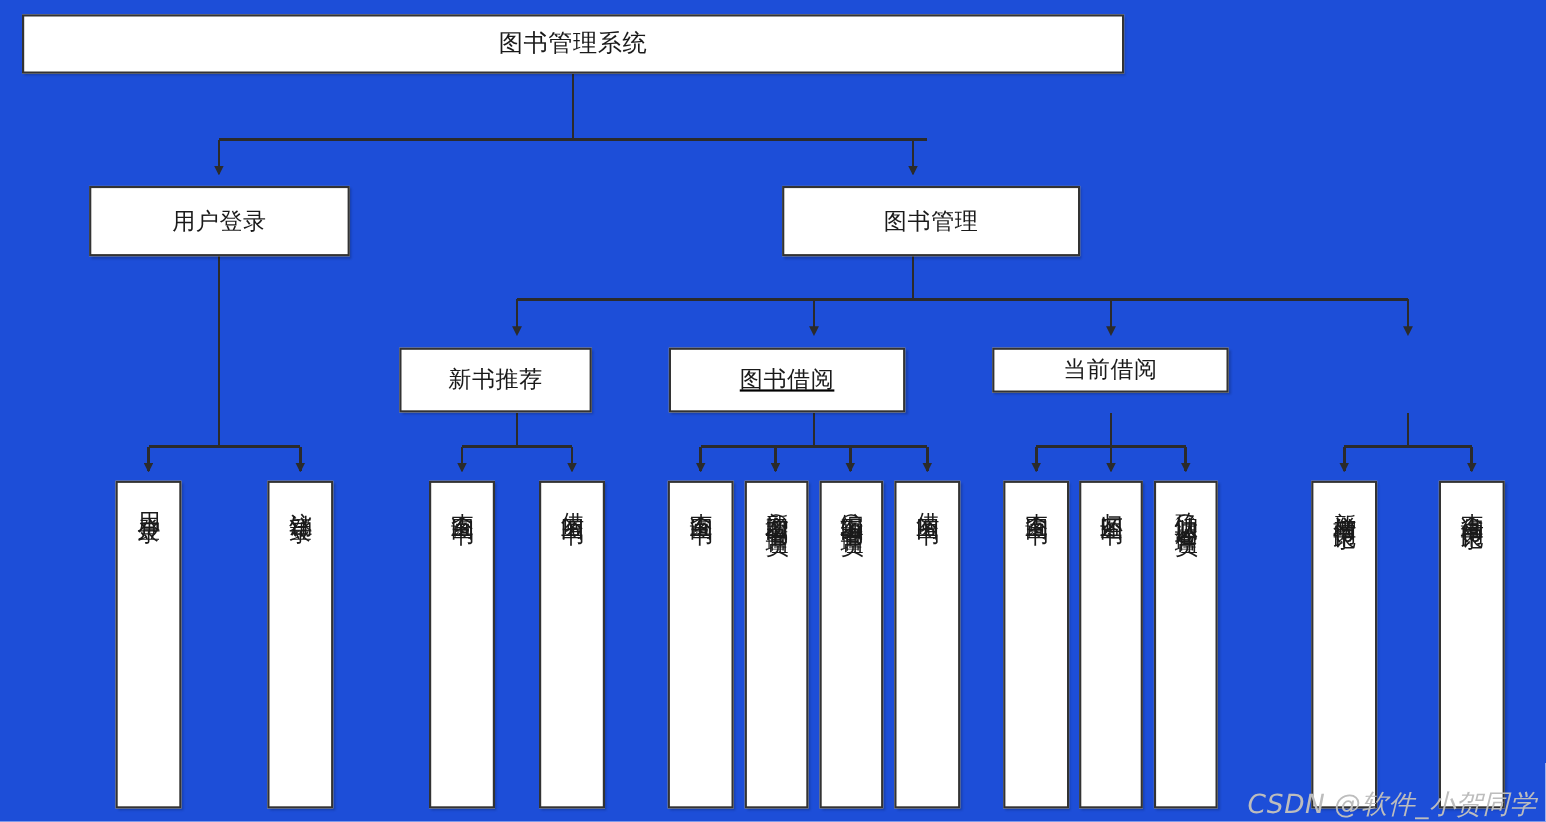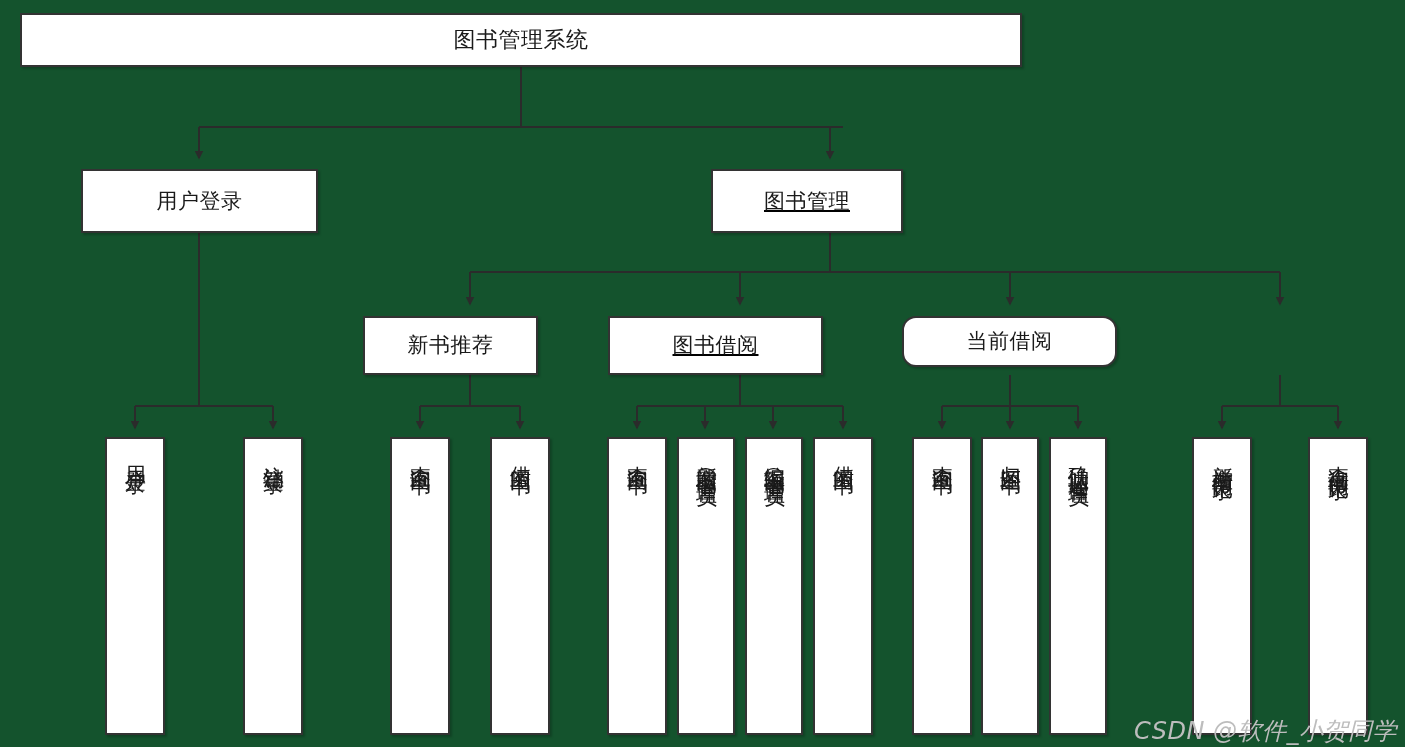--- a/index.html
+++ b/index.html
@@ -8,21 +8,21 @@
     padding: 0;
     background: #ffffff;
   }
   body {
     font-family: "DejaVu Sans", "Liberation Sans", sans-serif;
   }
   #diagram-root {
     position: relative;
     width: 1405px;
     height: 747px;
-    background: #14532d;
+    background: #1d4ed8;
     overflow: hidden;
   }
   #diagram-svg {
     position: absolute;
     left: 0;
     top: 0;
     width: 1405px;
     height: 747px;
   }
   .node-box {
@@ -128,33 +128,33 @@
   </svg>
 
   <div class="node-box root" style="left:20px; top:13px; width:1002px; height:54px;">
     <span class="node-label">图书管理系统</span>
   </div>
 
   <div class="node-box" style="left:81px; top:169px; width:237px; height:64px;">
     <span class="node-label">用户登录</span>
   </div>
 
-  <div class="node-box" style="left:711px; top:169px; width:192px; height:64px;text-decoration:underline;">
+  <div class="node-box" style="left:711px; top:169px; width:271px; height:64px;">
     <span class="node-label">图书管理</span>
   </div>
 
   <div class="node-box" style="left:363px; top:316px; width:175px; height:59px;">
     <span class="node-label">新书推荐</span>
   </div>
 
   <div class="node-box" style="left:608px; top:316px; width:215px; height:59px;text-decoration:underline;">
     <span class="node-label">图书借阅</span>
   </div>
 
-  <div class="node-box" style="left:902px; top:316px; width:215px; height:51px;border-radius:14px;">
+  <div class="node-box" style="left:902px; top:316px; width:215px; height:41px;">
     <span class="node-label">当前借阅</span>
   </div>
 
 
   <div class="node-box vertical" style="left:105px; top:437px; width:60px; height:298px;">
     <span class="node-label">用户登录</span>
   </div>
 
   <div class="node-box vertical" style="left:243px; top:437px; width:60px; height:298px;">
     <span class="node-label">注销登录</span>

